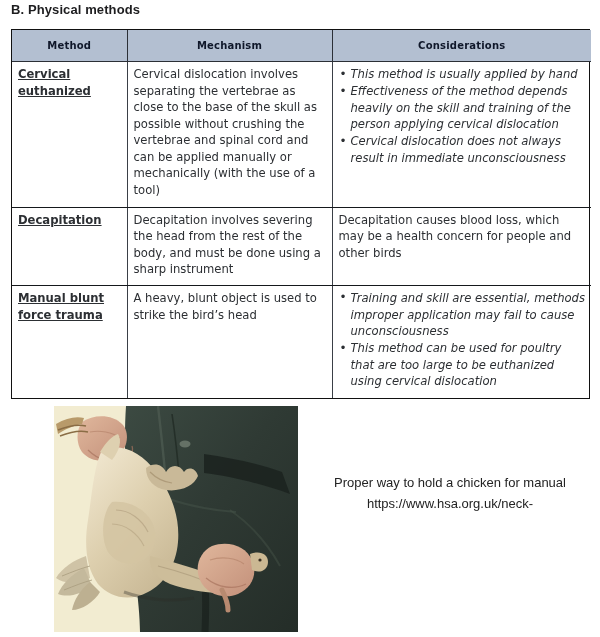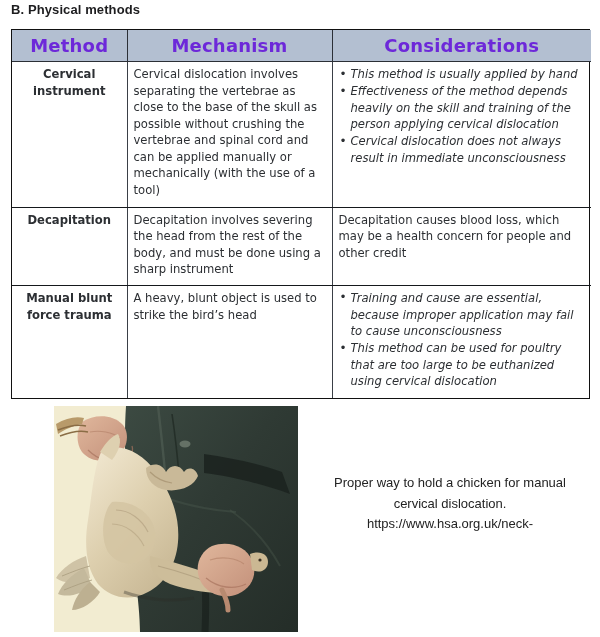--- a/index.html
+++ b/index.html
@@ -44,22 +44,22 @@
     border-collapse: collapse;
     table-layout: fixed;
     font-family: "DejaVu Sans", "Liberation Sans", sans-serif;
   }
   table.methods col.c-method   { width: 115px; }
   table.methods col.c-mech     { width: 205px; }
   table.methods col.c-cons     { width: 259px; }
 
   table.methods th {
     background: #b3bfd1;
-    color: #6d28d9;
-    font-size: 18px;
+    color: #0f172a;
+    font-size: 10px;
     font-weight: bold;
     text-align: center;
     padding: 4px 2px 5px 2px;
     border-right: 1.4px solid #2b2f36;
     border-bottom: 1.4px solid #2b2f36;
     letter-spacing: 0.2px;
     height: 22px;
     vertical-align: middle;
   }
   table.methods th:last-child { border-right: none; }
@@ -70,26 +70,27 @@
     border-bottom: 1.1px solid #15181c;
     padding: 4px 6px 6px 6px;
     font-size: 11.6px;
     line-height: 1.43;
     color: #2c2f33;
   }
   table.methods td:last-child { border-right: none; }
   table.methods tr:last-child td { border-bottom: none; }
 
   td.method-cell {
-    text-align: center;
+    text-align: left;
     font-weight: bold;
     font-size: 11.4px;
     color: #1b1e22;
     padding-top: 5px;
     line-height: 1.45;
+    text-decoration: underline;
   }
 
   ul.bullets {
     margin: 0;
     padding: 0 0 0 12px;
     list-style: none;
     font-style: italic;
   }
   ul.bullets li {
     position: relative;
@@ -150,21 +151,21 @@
         <th>Method</th>
         <th>Mechanism</th>
         <th>Considerations</th>
       </tr>
     </thead>
     <tbody>
 
       <tr>
         <td class="method-cell">
           <span>Cervical</span><br>
-          <span>instrument</span>
+          <span>euthanized</span>
         </td>
         <td>
           <p class="plain">Cervical dislocation involves separating the vertebrae as close to the base of the skull as possible without crushing the vertebrae and spinal cord and can be applied manually or mechanically (with the use of a tool)</p>
         </td>
         <td>
           <ul class="bullets">
             <li>This method is usually applied by hand</li>
             <li>Effectiveness of the method depends heavily on the skill and training of the person applying cervical dislocation</li>
             <li>Cervical dislocation does not always result in immediate unconsciousness</li>
           </ul>
@@ -172,35 +173,35 @@
       </tr>
 
       <tr>
         <td class="method-cell">
           <span>Decapitation</span>
         </td>
         <td>
           <p class="plain">Decapitation involves severing the head from the rest of the body, and must be done using a sharp instrument</p>
         </td>
         <td>
-          <p class="plain">Decapitation causes blood loss, which may be a health concern for people and other credit</p>
+          <p class="plain">Decapitation causes blood loss, which may be a health concern for people and other birds</p>
         </td>
       </tr>
 
       <tr>
         <td class="method-cell">
           <span>Manual blunt</span><br>
           <span>force trauma</span>
         </td>
         <td>
           <p class="plain">A heavy, blunt object is used to strike the bird’s head</p>
         </td>
         <td>
           <ul class="bullets">
-            <li>Training and cause are essential, because improper application may fail to cause unconsciousness</li>
+            <li>Training and skill are essential, methods improper application may fail to cause unconsciousness</li>
             <li>This method can be used for poultry that are too large to be euthanized using cervical dislocation</li>
           </ul>
         </td>
       </tr>
     </tbody>
   </table>
 </div>
 
 <div class="photo">
   <svg width="244" height="226" viewBox="0 0 244 226" xmlns="http://www.w3.org/2000/svg" aria-hidden="true">
@@ -278,15 +279,14 @@
     <path d="M156 154 C168 150 182 152 190 158" stroke="#b07f66" stroke-width="1.1" fill="none" opacity="0.6"></path>
     <path d="M168 184 C172 192 174 198 174 204" stroke="#b88a70" stroke-width="5" fill="none" stroke-linecap="round"></path>
 
     <path d="M196 148 C206 144 214 148 214 156 C214 164 206 168 198 164 Z" fill="#cbb893"></path>
     <circle cx="206" cy="154" r="1.6" fill="#3a2f22"></circle>
   </svg>
 </div>
 
 <div class="caption">
   <span>Proper way to hold a chicken for manual</span>
-  <span>cervical dislocation.</span>
   <span>https://www.hsa.org.uk/neck-</span>
 </div>
 
 </body></html>

